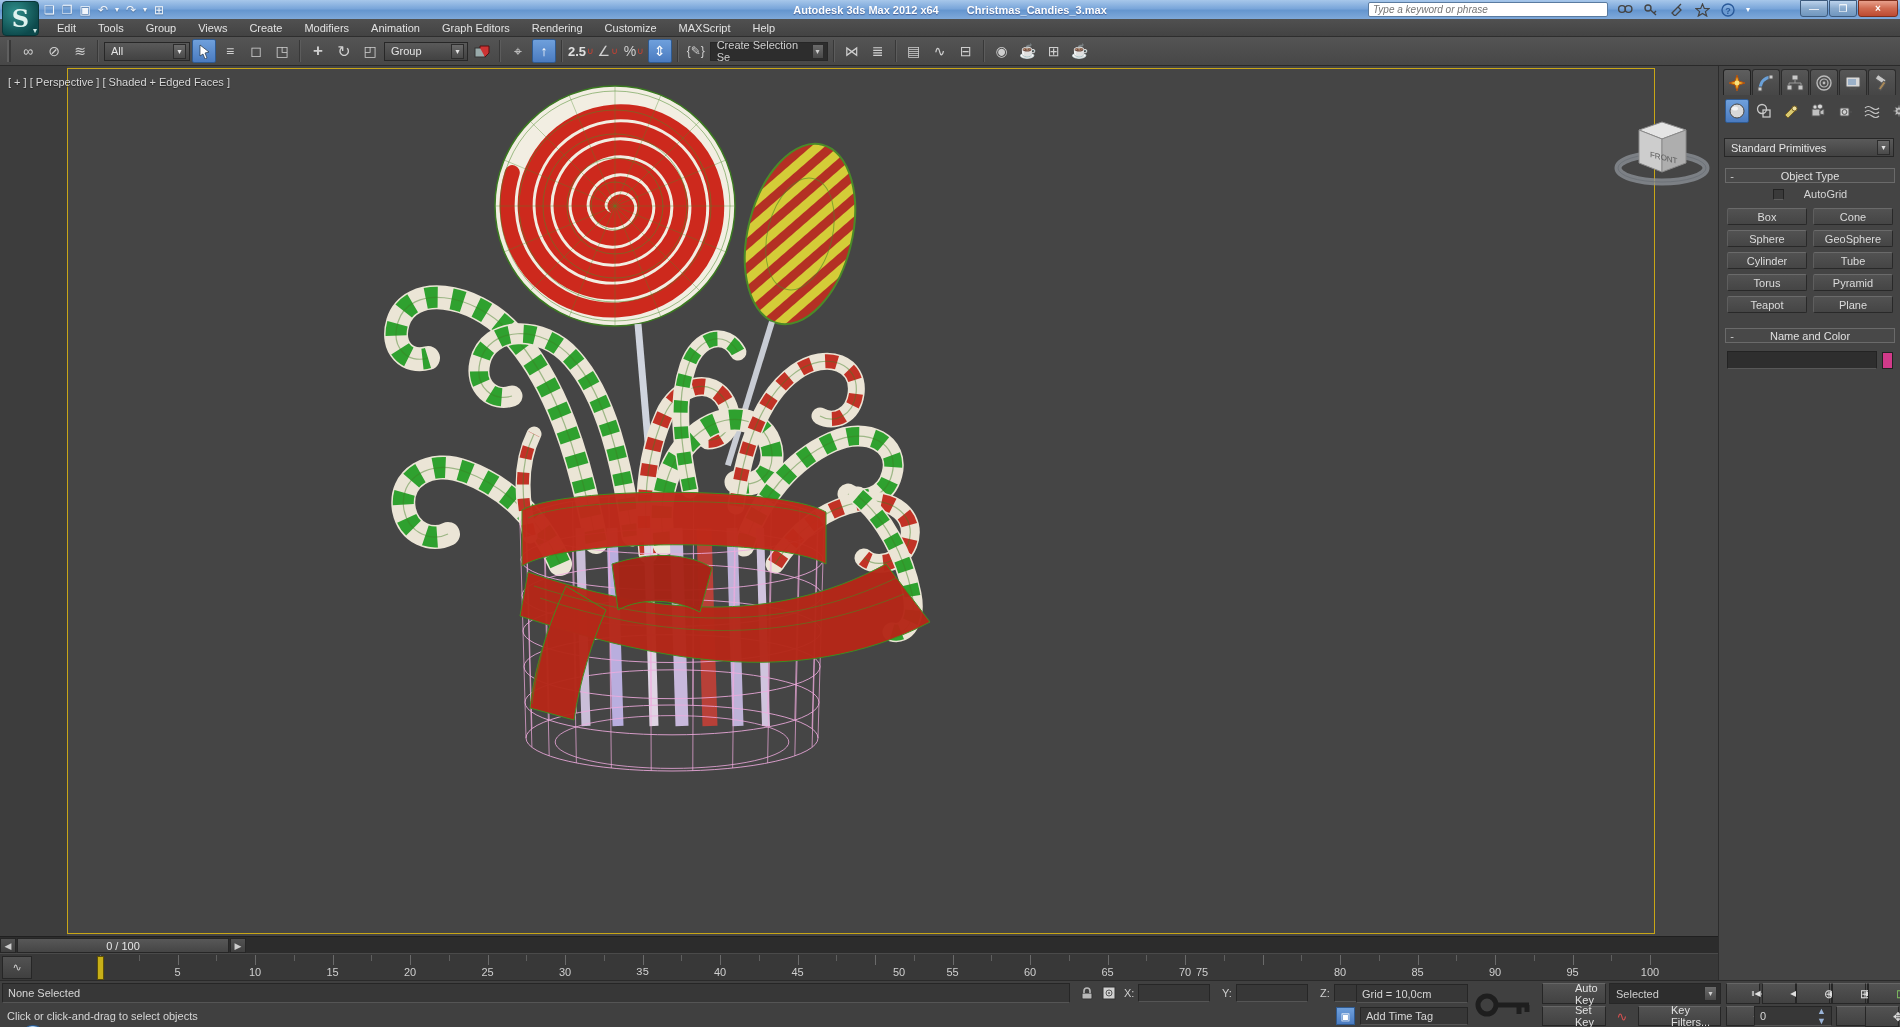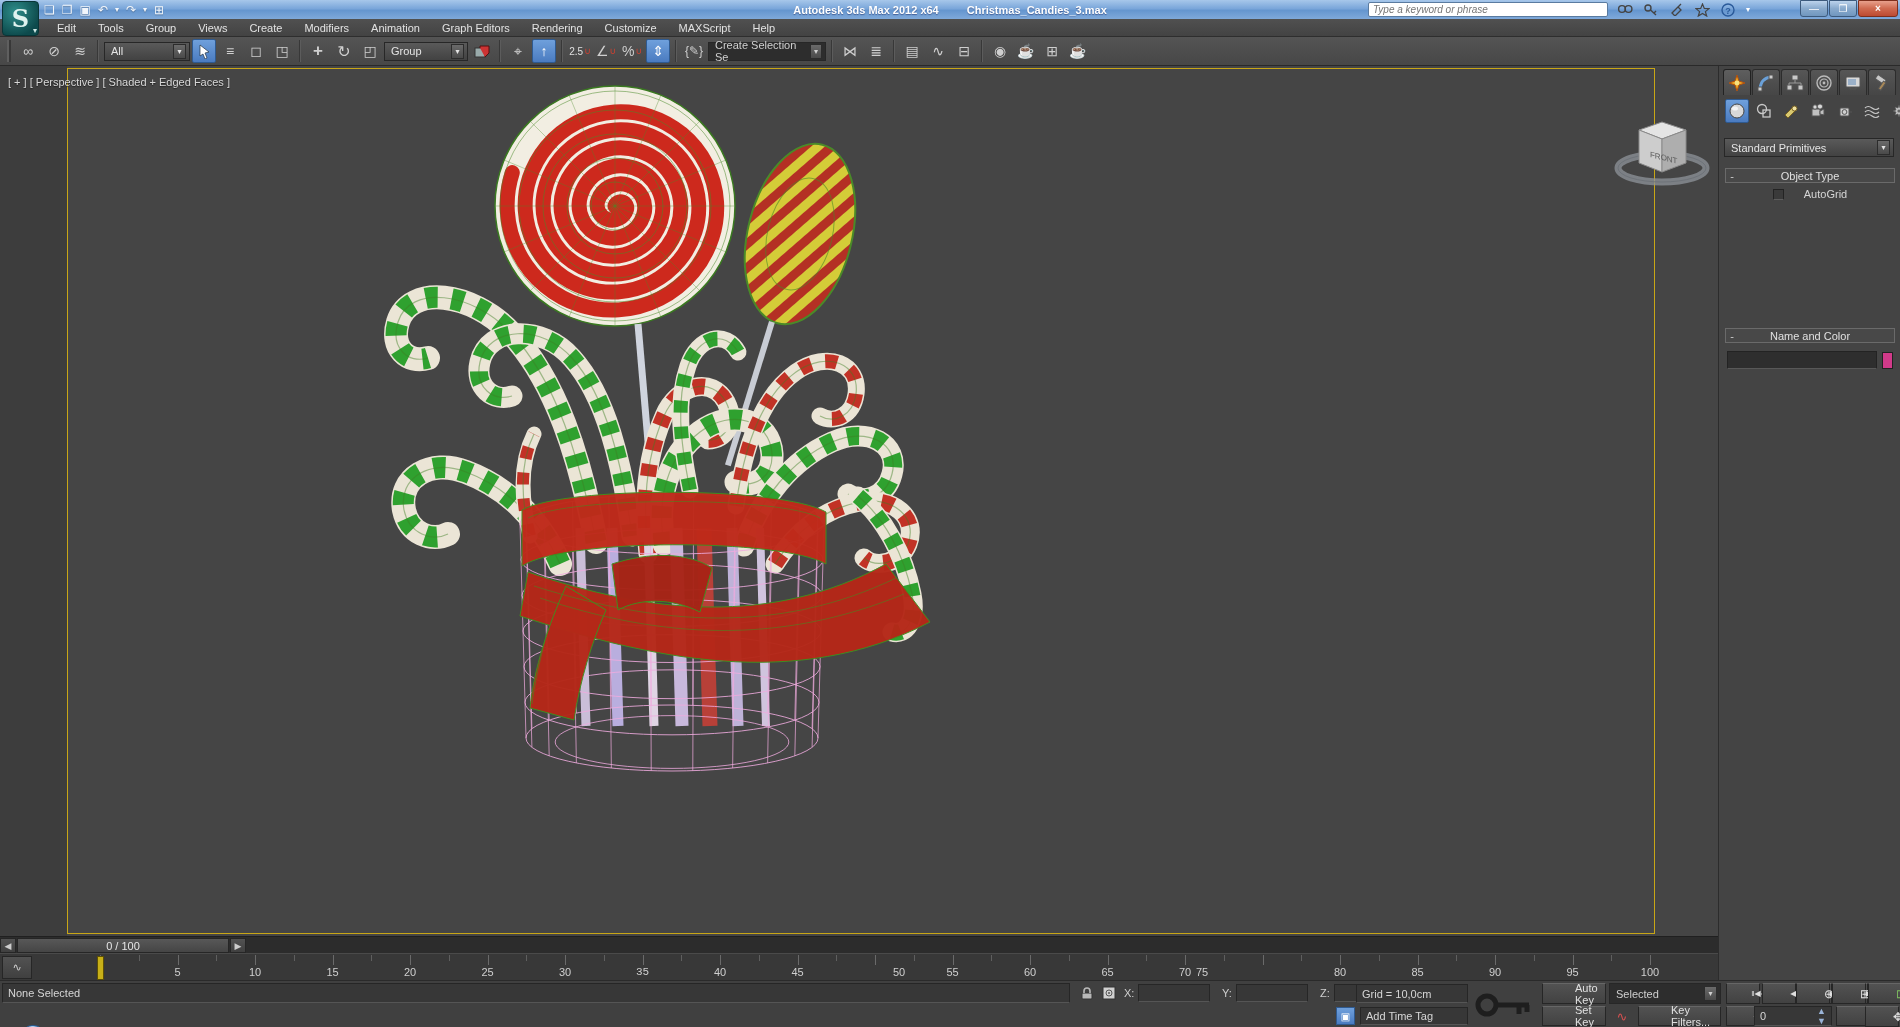--- a/index.html
+++ b/index.html
@@ -42,21 +42,21 @@
   .grip { width:4px; height:22px; border-left:2px solid #5f5f5f; border-right:2px solid #383838; margin:0 3px; }
   .tbi { min-width:24px; height:24px; display:flex; align-items:center; justify-content:center;
     color:#cfcfcf; font-size:14px; border-radius:2px; }
   .tbi.on { background:linear-gradient(#6fa0dc,#4a7bc0); border:1px solid #2f5documento0; border:1px solid #2f5a90; color:#fff; }
   .sep { width:2px; height:22px; border-left:1px solid #383838; border-right:1px solid #5c5c5c; margin:0 3px; }
   .dd { height:19px; background:linear-gradient(#5a5a5a,#424242); border:1px solid #272727;
     display:flex; align-items:center; justify-content:space-between; padding:0 3px 0 6px; color:#e4e4e4; }
   .dd .arr { width:13px; height:15px; background:linear-gradient(#6a6a6a,#4a4a4a); border:1px solid #2c2c2c;
     display:flex; align-items:center; justify-content:center; font-size:8px; margin-left:5px; }
   .dd.dark { background:#2d2d2d; color:#cfcfcf; }
-  .snap25 { font-size:10px; color:#e0e0e0; } .snapmag { color:#d04030; font-size:9px; margin-left:1px; }
+  .snap25 { font-size:13px; color:#e0e0e0;font-weight:bold; } .snapmag { color:#d04030; font-size:9px; margin-left:1px; }
 
   
   #viewport { left:0; top:66px; width:1718px; height:870px; background:#454545; overflow:hidden; }
   #vp-left-shade { left:0; top:0; width:67px; height:870px; background:rgba(0,0,0,0.10); }
   #safe-frame { left:67px; top:2px; width:1588px; height:866px; border:1px solid #c8a616; pointer-events:none; z-index:5; }
   #vp-label { left:8px; top:10px; z-index:6; color:#d8d8d8; font-size:11px; text-shadow:0 1px 1px #222; }
   #scene { left:0; top:0; z-index:2; }
   #viewcube { right:4px; top:28px; z-index:6; }
 
   
@@ -501,20 +501,33 @@
     <span class="arr">▾</span>
   </div>
   <div id="ot-hdr" class="abs rollout-hdr">
     <span class="minus">-</span>
     <span class="rtitle">Object Type</span>
   </div>
   <div id="autogrid-row" class="abs">
     <span id="autogrid-box"></span>
     <span>AutoGrid</span>
   </div>
+  <div id="ot-grid" class="abs">
+
+  <span class="cp-btn">Box</span>
+      <span class="cp-btn">Cone</span>
+      <span class="cp-btn">Sphere</span>
+      <span class="cp-btn">GeoSphere</span>
+      <span class="cp-btn">Cylinder</span>
+      <span class="cp-btn">Tube</span>
+      <span class="cp-btn">Torus</span>
+      <span class="cp-btn">Pyramid</span>
+      <span class="cp-btn">Teapot</span>
+      <span class="cp-btn">Plane</span>
+    </div>
   <div id="nc-hdr" class="abs rollout-hdr">
     <span class="minus">-</span>
     <span class="rtitle">Name and Color</span>
   </div>
   <div id="nc-row" class="abs">
     <input id="obj-name" value="" style="">
     <span id="color-swatch" style="background: rgb(210, 58, 138);"></span>
   </div>
 </div>
 
@@ -588,20 +601,21 @@
       <span class="tick-label" style="left: 1322.5px;">85</span>
       <span class="tick-label" style="left: 1400px;">90</span>
       <span class="tick-label" style="left: 1477.5px;">95</span>
       <span class="tick-label" style="left: 1555px;">100</span>
     </div>
   <div id="frame-marker" class="abs"></div>
 </div>
 
 <div id="statusbar" class="abs">
   <div id="none-selected" class="abs fld">None Selected</div>
+  <div id="prompt-line" class="abs fld">Click or click-and-drag to select objects</div>
   <div id="blue-orb" class="abs"></div>
   <span id="lock-ic" class="abs mini-ic">
     <svg width="12" height="13">
         <rect x="1" y="6" width="10" height="6" rx="1" fill="#b8b8b8" stroke="#333"></rect>
         <path d="M3,6 V4 a3,3 0 0 1 6,0 V6" fill="none" stroke="#b8b8b8" stroke-width="1.6"></path>
       </svg>
   </span>
   <span id="typein-ic" class="abs mini-ic">
     <svg width="14" height="14">
         <rect x="1" y="1" width="12" height="12" fill="#d0d0d0" stroke="#333"></rect>

